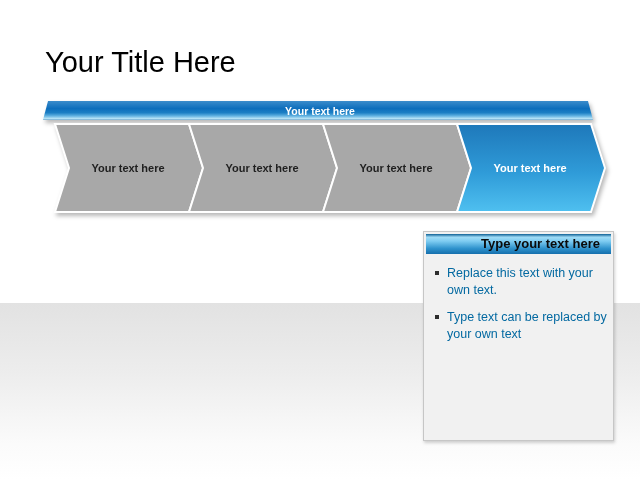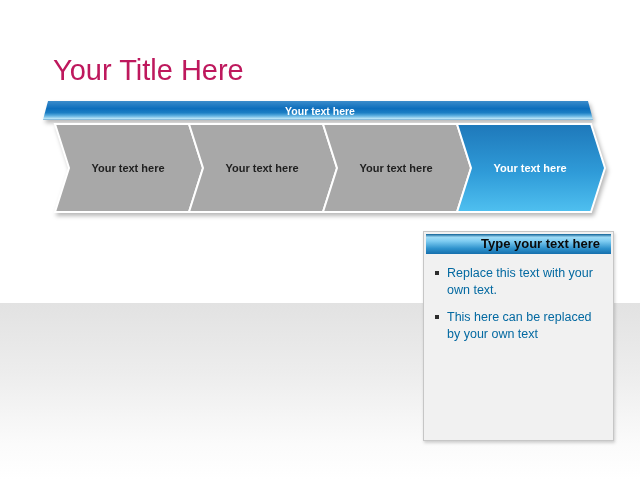--- a/index.html
+++ b/index.html
@@ -5,22 +5,22 @@
   html,body{margin:0;padding:0;background:#fff;}
   .slide{
     position:relative;width:640px;height:480px;overflow:hidden;
     background:#ffffff;font-family:"Liberation Sans",sans-serif;
   }
   .bottom-band{
     position:absolute;left:0;top:303px;width:640px;height:177px;
     background:linear-gradient(to bottom,#e2e2e2 0%,#ededed 40%,#fbfbfb 80%,#ffffff 100%);
   }
   .slide-title{
-    position:absolute;left:37px;top:38px;margin:16px;
-    font-size:29px;font-weight:400;color:#be185d;letter-spacing:0;
+    position:absolute;left:37px;top:38px;margin:8px;
+    font-size:29px;font-weight:400;color:#000000;letter-spacing:0;
     white-space:nowrap;
   }
   .diagram-svg{
     position:absolute;left:0;top:0;width:640px;height:240px;
     filter:drop-shadow(2px 3px 2px rgba(0,0,0,0.28));
   }
   .chev-label{font-size:11px;font-weight:bold;fill:#1f1f1f;}
   .chev-label.active{fill:#ffffff;}
   .banner-label{font-size:10.5px;font-weight:bold;fill:#ffffff;}
   .callout{
@@ -85,18 +85,18 @@
 
   <div class="callout">
     <div class="callout-header">Type your text here</div>
     <div class="callout-body">
       <div class="bullet-item">
         <span class="bullet-square"></span>
         <span>Replace this text with your own text.</span>
       </div>
       <div class="bullet-item">
         <span class="bullet-square"></span>
-        <span>This here can be replaced by your own text</span>
+        <span>Type text can be replaced by your own text</span>
       </div>
     </div>
   </div>
 
 </div>
 
 </body></html>

